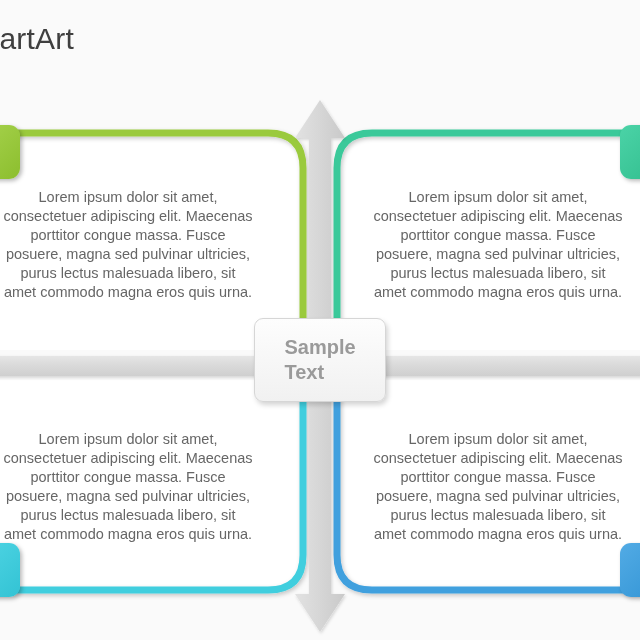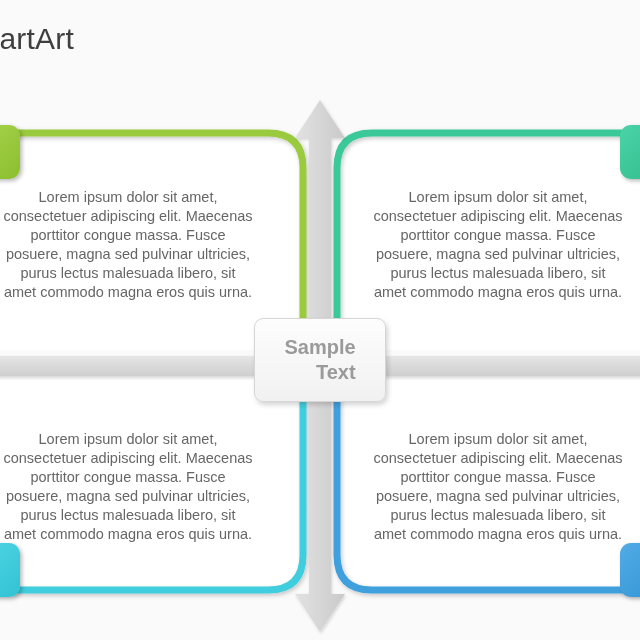--- a/index.html
+++ b/index.html
@@ -69,21 +69,21 @@
     box-shadow: 2px 3px 5px rgba(0,0,0,0.17);
     display: flex;
     align-items: center;
     justify-content: center;
     z-index: 40;
   }
   #center-label {
     font-size: 20px;
     font-weight: bold;
     color: #9a9a9a;
-    text-align: right;
+    text-align: left;
     line-height: 25px;
     white-space: pre-line;
     font-family: "Liberation Sans", sans-serif;
   }
 
   
   .tab-chip {
     position: absolute;
     width: 46px;
     height: 54px;

